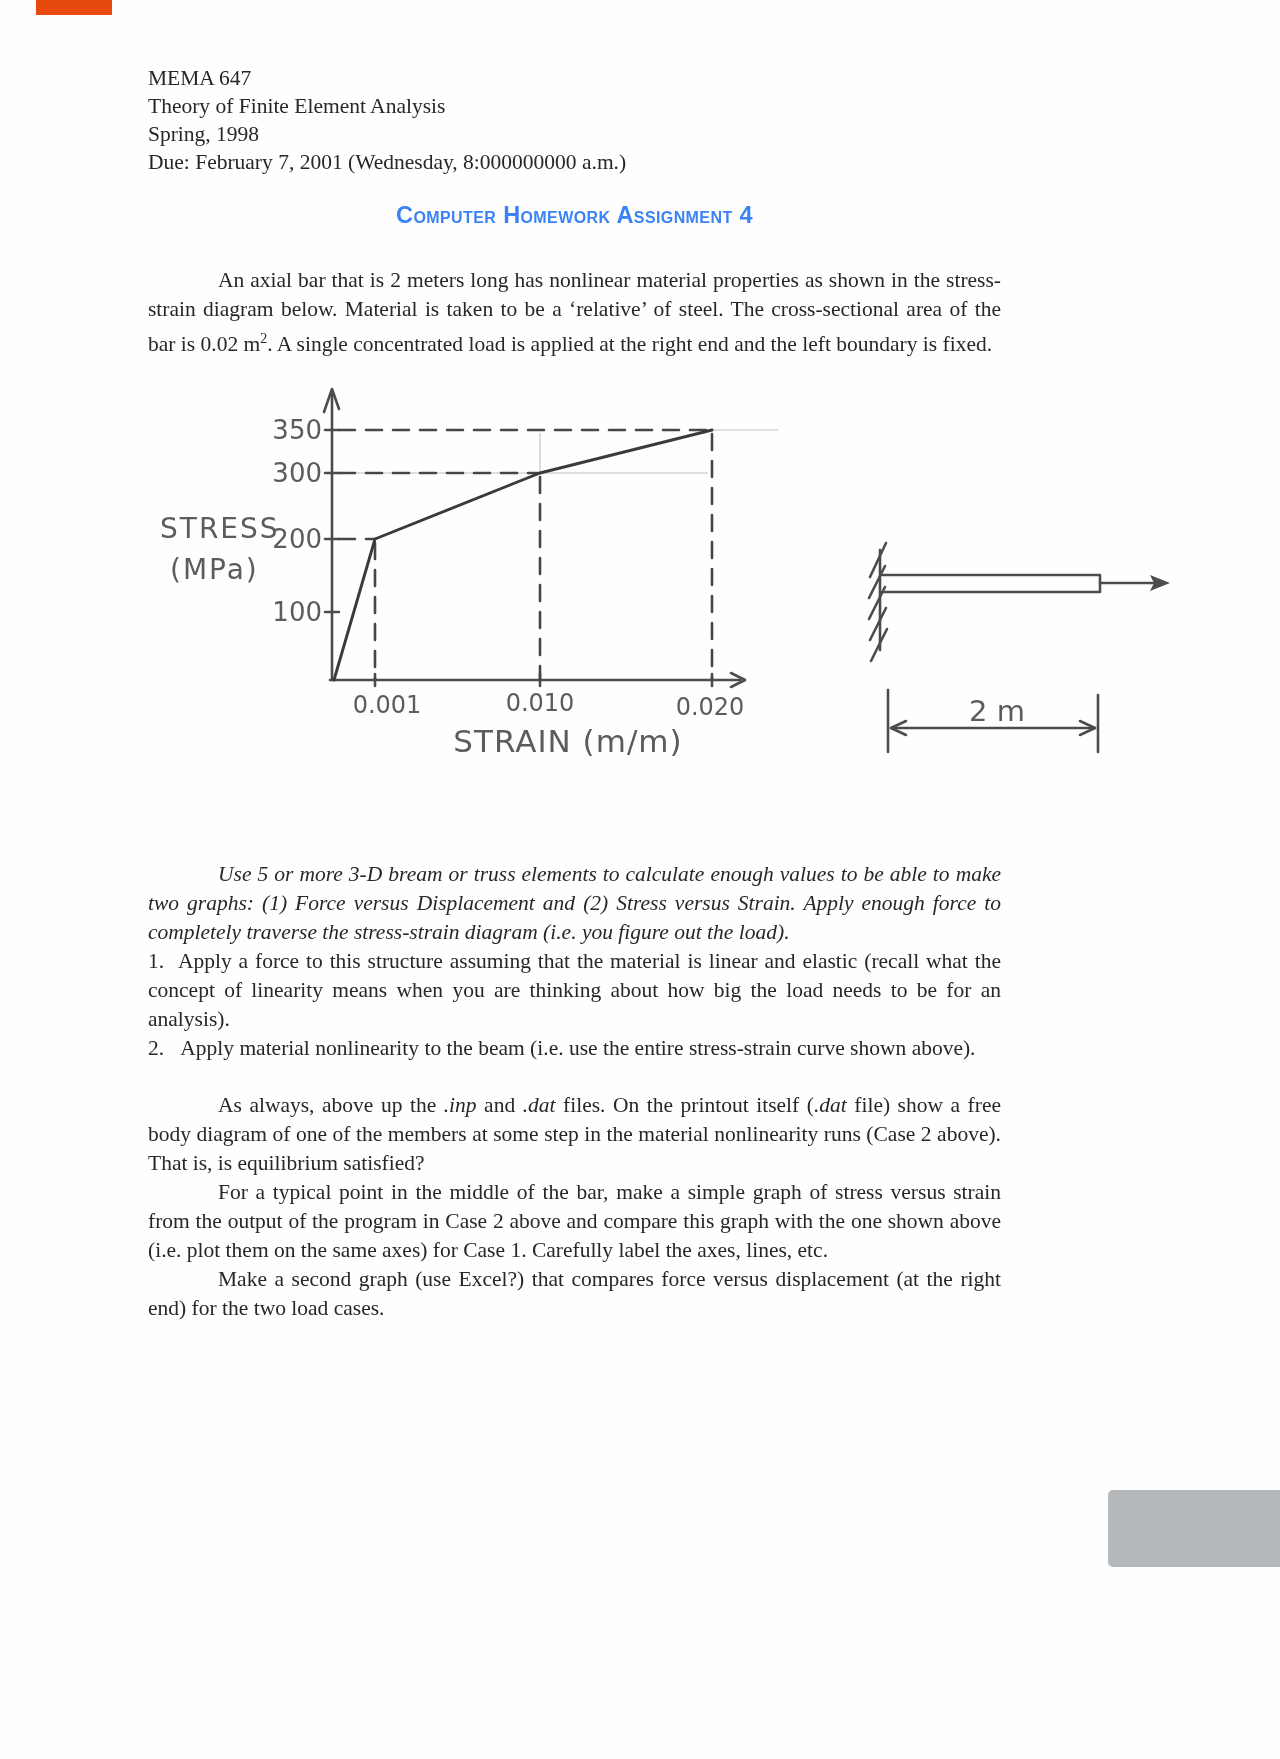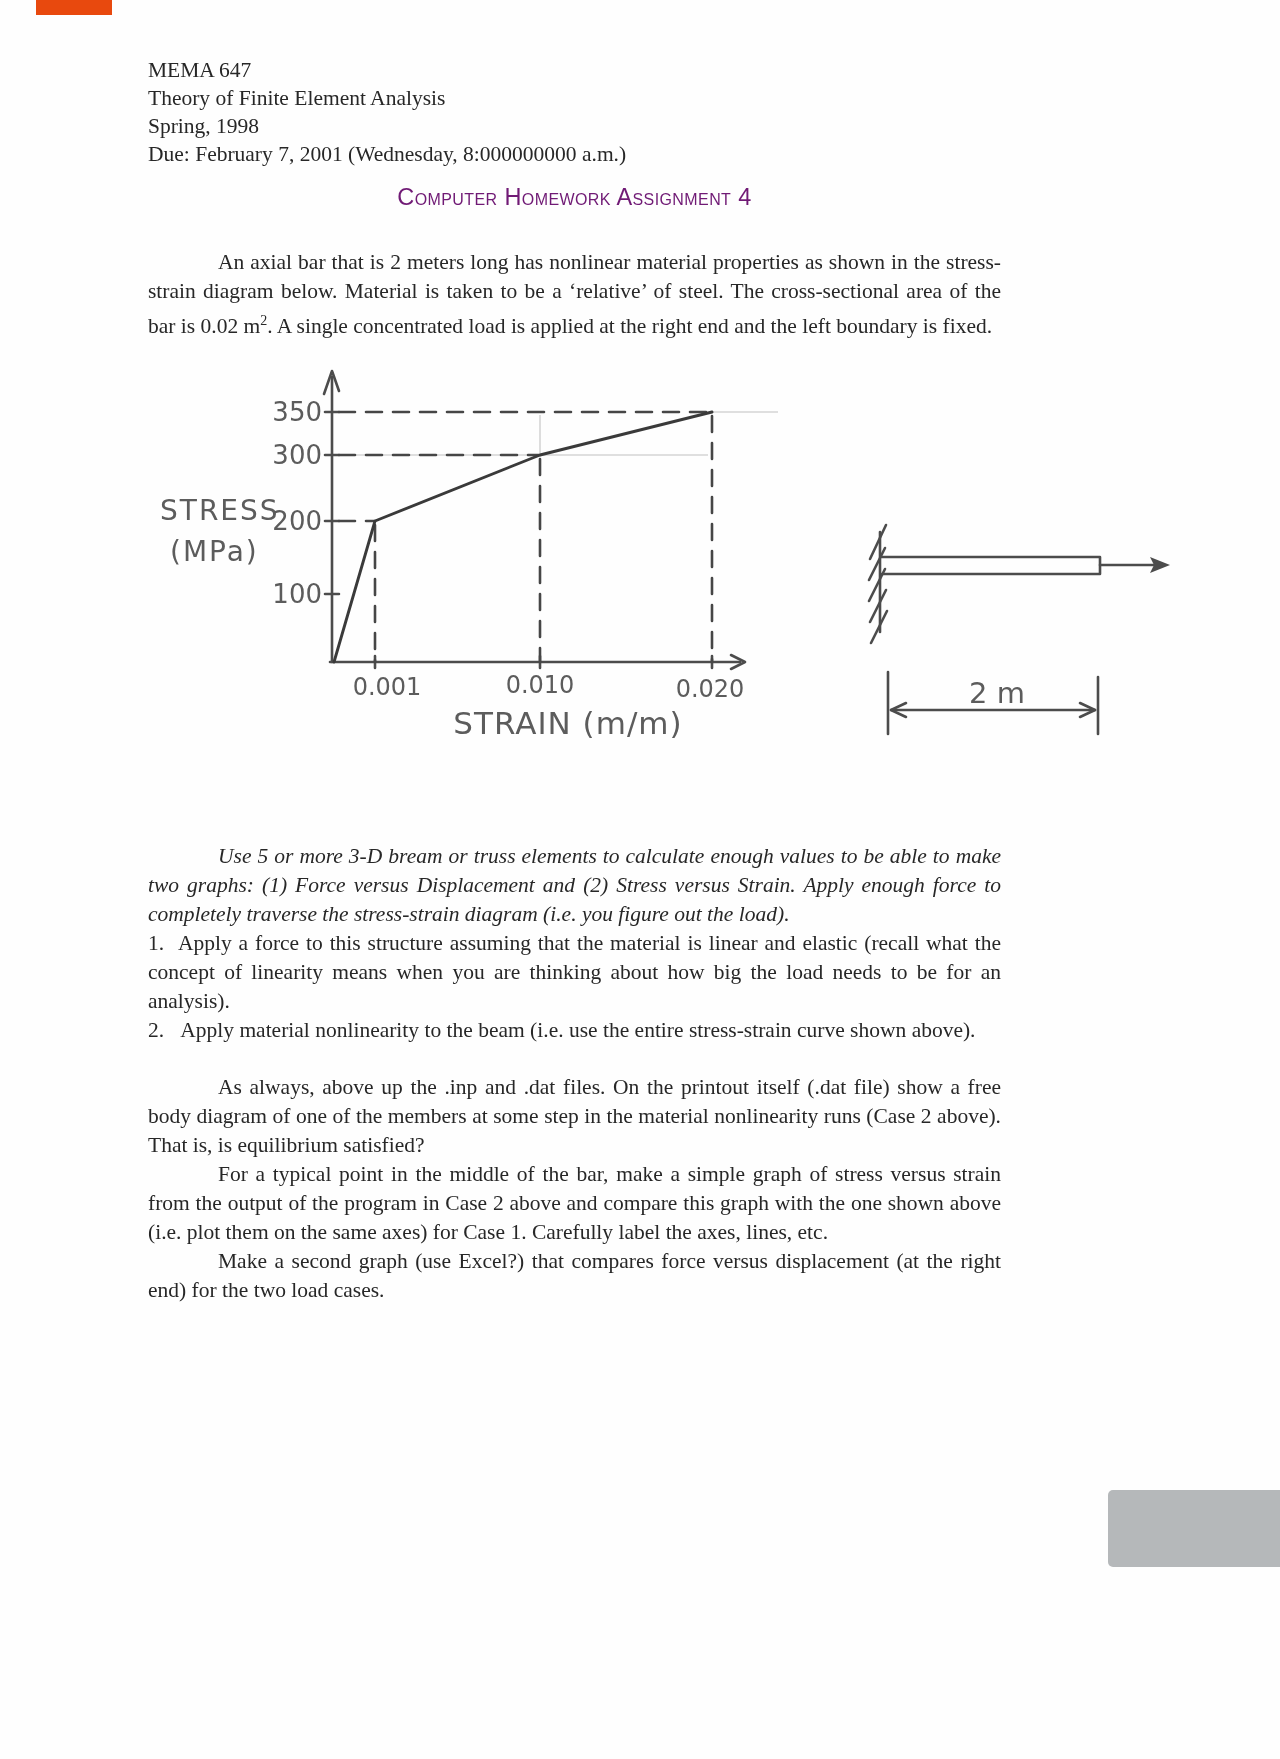--- a/index.html
+++ b/index.html
@@ -6,47 +6,47 @@
   .page {
     position:relative;
     width:1280px; height:1759px;
     background:#fefefe;
     font-family:"Liberation Serif", serif;
     color:#272727;
     overflow:hidden;
     margin:0 auto;
   }
   .content {
-    position:absolute; left:148px; top:0; width:853px;
+    position:absolute; left:148px; top:8px; width:853px;
   }
   .doc-header { margin-top:56px; font-size:21.5px; line-height:28px; }
   .doc-header div { white-space:nowrap; }
   .title {
-    margin-top:16px;
+    margin-top:26px;
     text-align:center;
     font-family:"Liberation Sans", sans-serif;
-    font-weight:normal;
+    font-weight:bold;
     font-variant:small-caps;
     font-size:23.5px;
     letter-spacing:0.4px;
-    color:#701a75;
+    color:#3b82f6;
   }
   .para {
     margin:0;
     font-size:21.5px;
     line-height:29px;
     text-align:justify;
   }
   .indent { text-indent:70px; }
   .mt-p1 { margin-top:37px; }
   .mt-fig { margin-top:24px; }
   .mt-p2 { margin-top:92px;font-style:italic; }
   .mt-abaqus { margin-top:42px; }
   .mt-markup { margin-top:28px; }
-  .ital { }
+  .ital { font-style:italic; }
   sup { font-size:14px; }
 
   .figure { position:relative; width:1040px; height:385px; overflow:visible; }
   .figure svg { display:block; overflow:visible; }
 
   .ink   { stroke:#4c4c4c; stroke-width:2.6; fill:none; stroke-linecap:round; }
   .curve { stroke:#3a3a3a; stroke-width:2.9; fill:none; stroke-linejoin:round; stroke-linecap:round; }
   .dash  { stroke:#464646; stroke-width:2.6; fill:none; stroke-dasharray:16 11; stroke-linecap:round; }
   .faint { stroke:#d5d5d5; stroke-width:1.6; fill:none; }
   .hand  { fill:#5c5c5c; font-family:"DejaVu Sans", sans-serif; }

